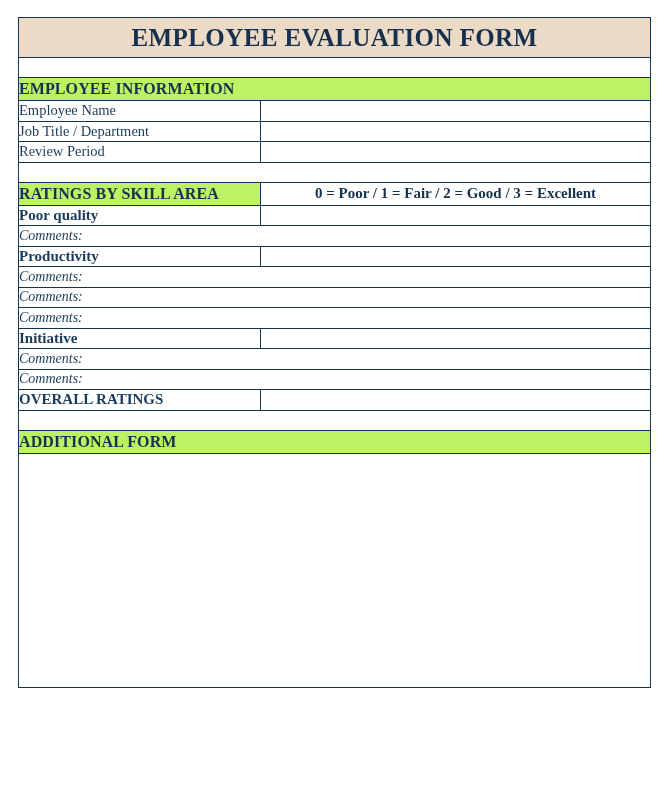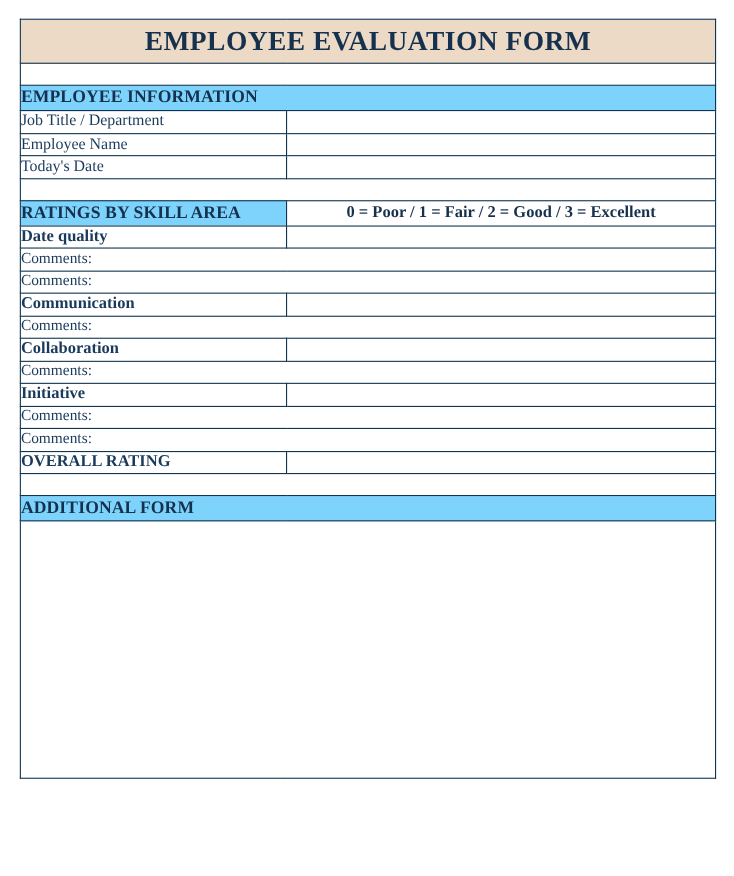--- a/index.html
+++ b/index.html
@@ -44,21 +44,21 @@
   }
 
   
   .spacer-cell {
     height: 20px;
     background: #ffffff;
   }
 
   
   .section-head {
-    background: #7dd3fc;
+    background: #bef264;
     font-size: 16px;
     font-weight: bold;
     height: 23px;
     padding-left: 6px;
     color: #16314d;
     letter-spacing: 0.1px;
   }
 
   .scale-cell {
     background: #ffffff;
@@ -87,20 +87,21 @@
     height: 20.5px;
     padding-left: 6px;
     font-size: 15px;
     font-weight: bold;
   }
 
   .comment-cell {
     height: 20.5px;
     padding-left: 6px;
     font-size: 14px;
+    font-style: italic;
     font-weight: normal;
   }
 
   
   .notes-area {
     height: 234px;
     background: #ffffff;
   }
 </style>
 </head>
@@ -120,87 +121,83 @@
 
       <tr>
         <td class="spacer-cell" colspan="2"></td>
       </tr>
 
       <tr>
         <td class="section-head" colspan="2">EMPLOYEE INFORMATION</td>
       </tr>
 
       <tr>
+        <td class="info-label">Employee Name</td>
+        <td class="value-cell"></td>
+      </tr>
+
+      <tr>
         <td class="info-label">Job Title / Department</td>
         <td class="value-cell"></td>
       </tr>
 
-      <tr>
-        <td class="info-label">Employee Name</td>
-        <td class="value-cell"></td>
-      </tr>
-
-
-
-      <tr>
-        <td class="info-label">Today's Date</td>
-        <td class="value-cell"></td>
-      </tr>
+
+      <tr>
+        <td class="info-label">Review Period</td>
+        <td class="value-cell"></td>
+      </tr>
+
 
       <tr>
         <td class="spacer-cell" colspan="2"></td>
       </tr>
 
       <tr>
         <td class="section-head">RATINGS BY SKILL AREA</td>
         <td class="scale-cell">0 = Poor / 1 = Fair / 2 = Good / 3 = Excellent</td>
       </tr>
 
       <tr>
-        <td class="skill-label">Date quality</td>
-        <td class="value-cell"></td>
-      </tr>
-      <tr>
-        <td class="comment-cell" colspan="2">Comments:</td>
-      </tr>
-
-      <tr>
-        <td class="comment-cell" colspan="2">Comments:</td>
-      </tr>
-
-      <tr>
-        <td class="skill-label">Communication</td>
-        <td class="value-cell"></td>
-      </tr>
-      <tr>
-        <td class="comment-cell" colspan="2">Comments:</td>
-      </tr>
-
-      <tr>
-        <td class="skill-label">Collaboration</td>
-        <td class="value-cell"></td>
-      </tr>
+        <td class="skill-label">Poor quality</td>
+        <td class="value-cell"></td>
+      </tr>
+      <tr>
+        <td class="comment-cell" colspan="2">Comments:</td>
+      </tr>
+
+      <tr>
+        <td class="skill-label">Productivity</td>
+        <td class="value-cell"></td>
+      </tr>
+      <tr>
+        <td class="comment-cell" colspan="2">Comments:</td>
+      </tr>
+
+      <tr>
+        <td class="comment-cell" colspan="2">Comments:</td>
+      </tr>
+
       <tr>
         <td class="comment-cell" colspan="2">Comments:</td>
       </tr>
 
       <tr>
         <td class="skill-label">Initiative</td>
         <td class="value-cell"></td>
       </tr>
       <tr>
         <td class="comment-cell" colspan="2">Comments:</td>
       </tr>
 
       <tr>
         <td class="comment-cell" colspan="2">Comments:</td>
       </tr>
 
       <tr>
-        <td class="skill-label">OVERALL RATING</td>
+        <td class="skill-label">OVERALL RATINGS</td>
         <td class="value-cell"></td>
       </tr>
 
       <tr>
         <td class="spacer-cell" colspan="2"></td>
       </tr>
 
       <tr>
         <td class="section-head" colspan="2">ADDITIONAL FORM</td>
       </tr>

